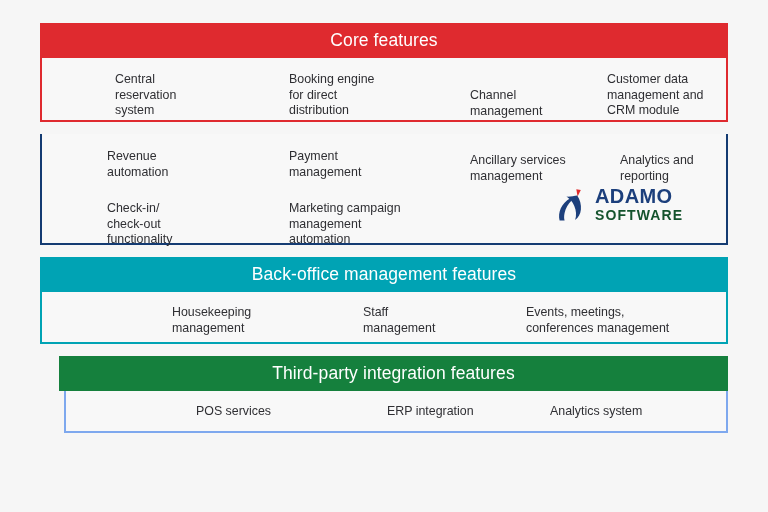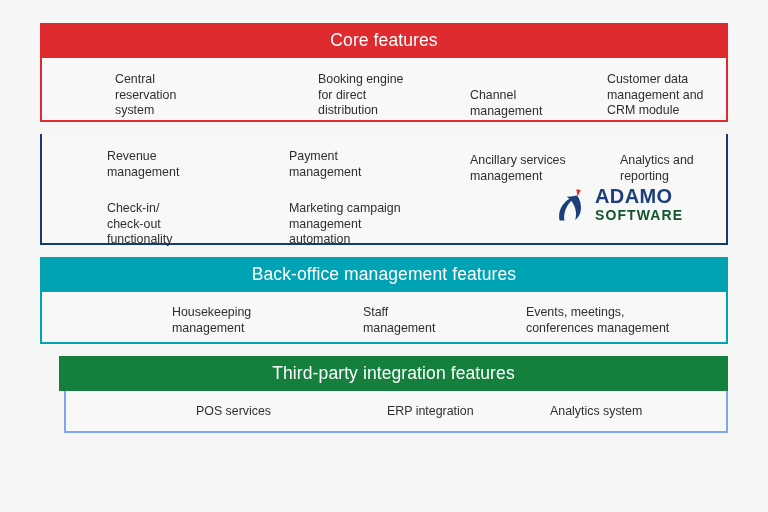--- a/index.html
+++ b/index.html
@@ -131,39 +131,39 @@
   <div class="section sec-core">
     <div class="section-header">
       <span class="section-title">Core features</span>
     </div>
     <div class="section-body">
       <div class="rows">
         <div class="row">
           <div class="item" style="left:73px;">Central
 reservation
 system</div>
-          <div class="item" style="left:247px;margin-left:29px;">Booking engine
+          <div class="item" style="left:247px;">Booking engine
 for direct
 distribution</div>
           <div class="item mid" style="left:428px;">Channel
 management</div>
           <div class="item" style="left:565px;">Customer data
 management and
 CRM module</div>
         </div>
       </div>
     </div>
   </div>
 
   <div class="section sec-front">
     <div class="section-body">
       <div class="rows">
         <div class="row">
           <div class="item" style="left:65px;  top:0px;">Revenue
-management</div>
+automation</div>
           <div class="item" style="left:247px; top:0px;">Payment
 management</div>
           <div class="item" style="left:428px; top:4px;">Ancillary services
 management</div>
           <div class="item" style="left:578px; top:4px;">Analytics and
 reporting</div>
           <div class="item" style="left:65px;  top:52px;">Check-in/
 check-out
 functionality</div>
           <div class="item" style="left:247px; top:52px;">Marketing campaign

